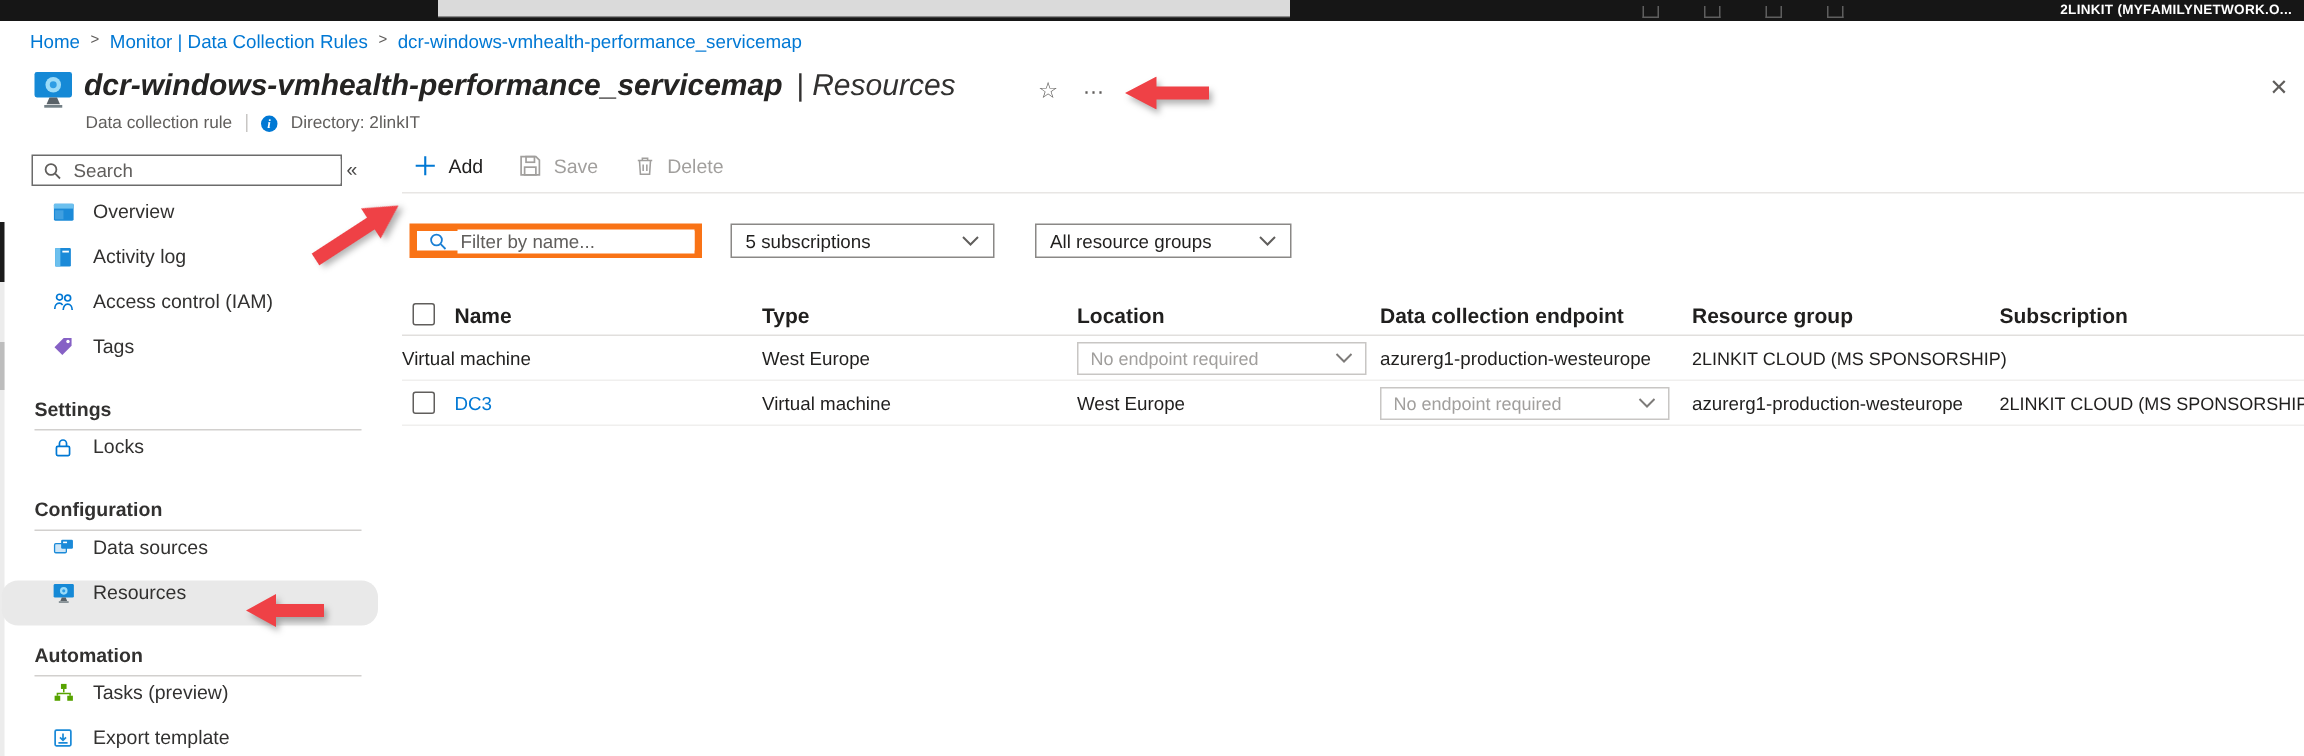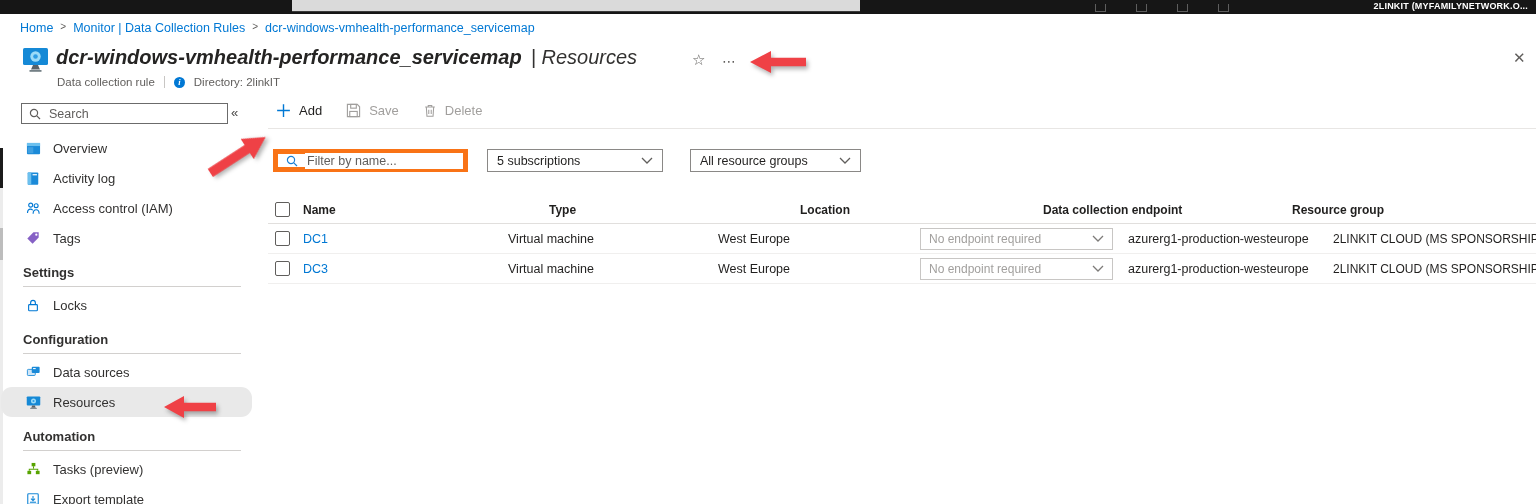--- a/index.html
+++ b/index.html
@@ -31,21 +31,21 @@
   .edge-gray{position:absolute;left:0;top:188px;width:3px;height:316px;background:#ececec;}
   .edge-thumb{position:absolute;left:0;top:228px;width:3px;height:32px;background:#bdbdbd;}
   
   .sidebar{position:absolute;left:1px;top:97px;width:251px;height:407px;overflow:hidden;}
   .sidebar-search{position:absolute;left:20px;top:6px;width:198px;height:19px;border:1px solid #6b6b6b;background:#fff;
     display:flex;align-items:center;padding-left:7px;gap:6px;}
   .sidebar-search input{border:none;outline:none;flex:1;font-size:12.5px;color:#323130;font-family:inherit;min-width:0;}
   .sidebar-search input::placeholder{color:#605e5c;opacity:1;}
   .collapse-btn{position:absolute;left:230px;top:8px;font-size:13px;color:#494847;cursor:pointer;}
   .nav{position:absolute;left:0;top:36px;width:251px;}
-  .nav-item{height:30px;display:flex;align-items:center;gap:12px;padding-left:24px;font-size:13px;color:#323130;cursor:pointer;}
+  .nav-item{height:30px;display:flex;gap:12px;padding-left:33px;font-size:13px;color:#323130;cursor:pointer;}
   .nav-item.selected{background:var(--selected_bg,#e9e9e9);border-radius:11px;}
   .nav-item .nicon{width:16px;height:16px;flex:0 0 16px;display:flex;align-items:center;justify-content:center;}
   .nav-header{padding:12px 0 2px 22px;font-size:13px;font-weight:700;color:#323130;}
   .nav-hr{border:none;border-top:1px solid #d2d0ce;margin:4px 11px 3px 22px;}
   
   .toolbar{position:absolute;left:276px;top:103px;display:flex;align-items:center;gap:24px;}
   .tb-btn{display:flex;align-items:center;gap:8px;font-size:13px;cursor:pointer;}
   .tb-btn .lbl-dark{color:#201f1e;}
   .tb-btn .lbl-gray{color:var(--disabled,#a19f9d);}
   .toolbar-divider{position:absolute;left:268px;top:128px;right:0;border-top:1px solid #e8e6e4;}
@@ -54,21 +54,21 @@
     box-sizing:border-box;display:flex;align-items:center;gap:7px;padding-left:8px;}
   .filter-input input{border:none;outline:none;flex:1;font-size:12.5px;font-family:inherit;min-width:0;color:#323130;}
   .filter-input input::placeholder{color:#605e5c;opacity:1;}
   .dropdown{position:absolute;top:149px;height:23px;border:1px solid #8a8886;background:#fff;box-sizing:border-box;
     display:flex;align-items:center;justify-content:space-between;padding:0 9px;font-size:12.5px;color:#201f1e;cursor:pointer;}
   .dd-subs{left:487px;width:176px;}
   .dd-rg{left:690px;width:171px;}
   
   .grid-row{display:grid;grid-template-columns:240px 210px 202px 208px 205px 1fr;align-items:center;}
   .res-table{position:absolute;left:268px;top:196px;right:0;}
-  .t-head{height:27px;border-bottom:1px solid #e1dfdd;font-size:12px;font-weight:700;color:#201f1e;gap:41px;}
+  .t-head{height:27px;border-bottom:1px solid #e1dfdd;font-size:14px;font-weight:700;color:#201f1e;}
   .t-row{height:29px;border-bottom:1px solid #f0efee;font-size:12.5px;color:#201f1e;}
   .cell-first{display:flex;align-items:center;gap:13px;padding-left:7px;}
   .cb{width:15px;height:15px;border:1px solid #605e5c;border-radius:2px;background:#fff;box-sizing:border-box;cursor:pointer;flex:0 0 15px;}
   .name-link{color:var(--link,#0078d4);text-decoration:none;cursor:pointer;}
   .ep-select{width:193px;height:22px;border:1px solid #c8c6c4;background:#fff;box-sizing:border-box;display:flex;
     align-items:center;justify-content:space-between;padding:0 8px;font-size:12px;color:var(--disabled,#a19f9d);cursor:pointer;}
   .cell-sub{white-space:nowrap;font-size:12px;}
   
   .red-arrow{position:absolute;filter:drop-shadow(2px 3px 2px rgba(0,0,0,.3));}
   .arrow-title{left:750px;top:51px;}
@@ -305,24 +305,20 @@
       <span>Name</span>
     </div>
     <div>Type</div>
     <div>Location</div>
     <div>Data collection endpoint</div>
     <div>Resource group</div>
     <div>Subscription</div>
   </div>
 
   <div class="grid-row t-row">
-    <div class="cell-first">
-      <span class="cb"></span>
-      <a class="name-link">DC1</a>
-    </div>
     <div>Virtual machine</div>
     <div>West Europe</div>
     <div>
       <div class="ep-select">
         <span>No endpoint required</span>
         <svg width="12" height="8" viewBox="0 0 12 8">
             <path d="M1 1 L6 6 L11 1" stroke="#7d7b79" stroke-width="1.3" fill="none"></path>
           </svg>
       </div>
     </div>

